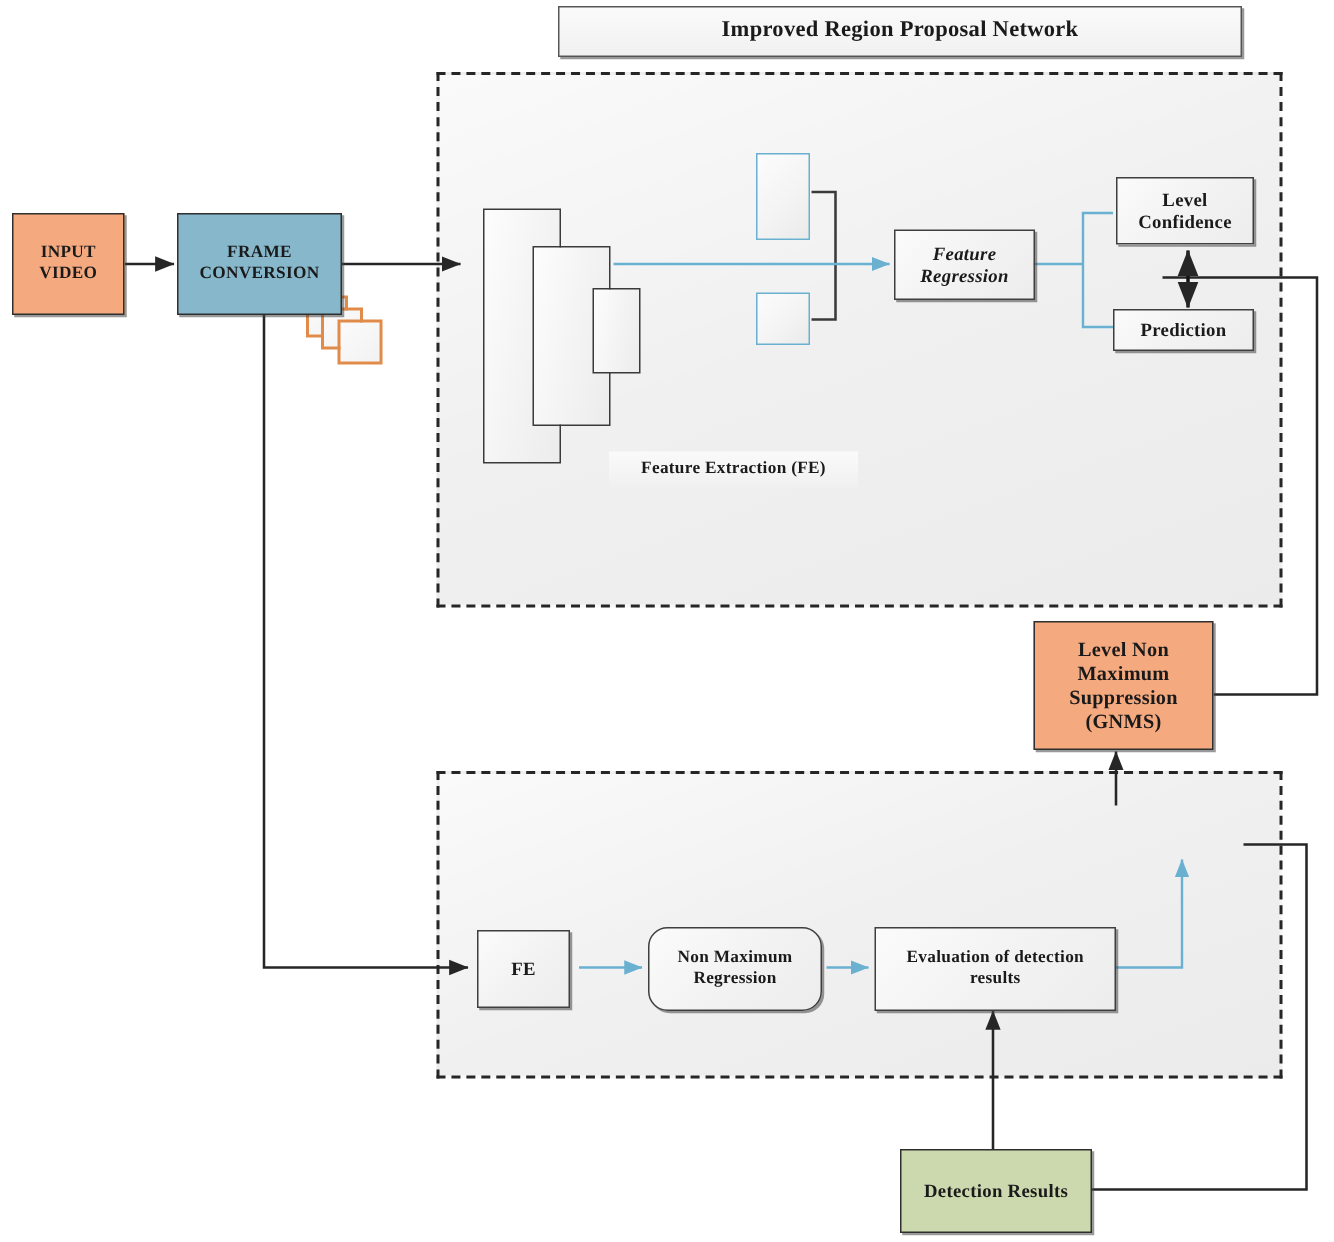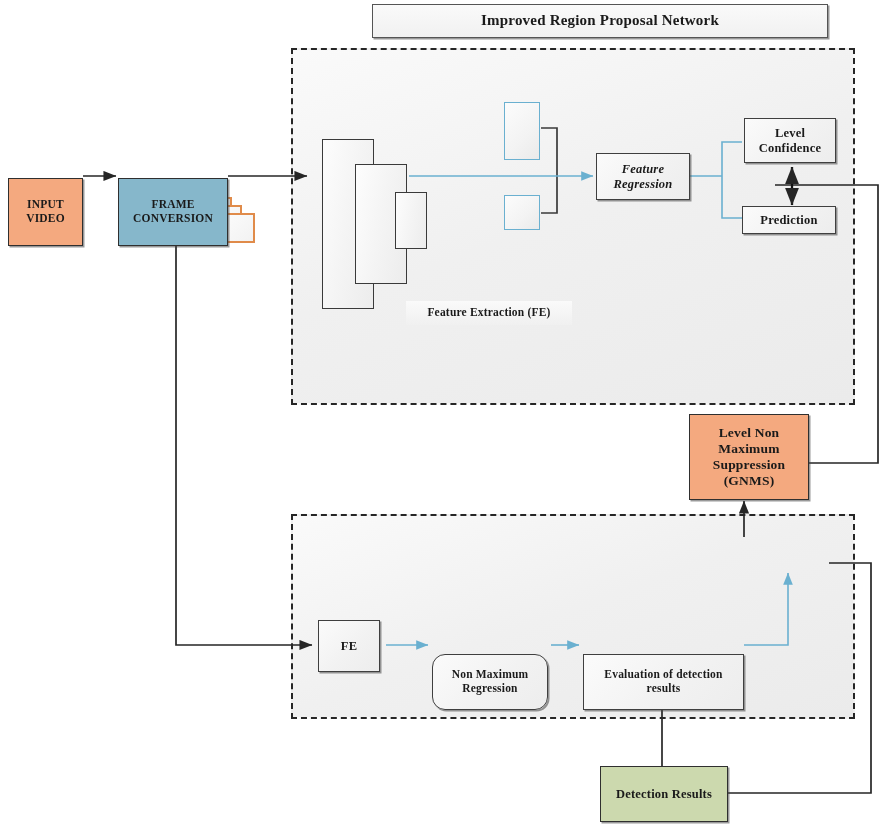--- a/index.html
+++ b/index.html
@@ -86,21 +86,21 @@
     box-sizing: border-box;
     background: linear-gradient(135deg, #fcfcfc 0%, #f3f3f3 60%, #eaeaea 100%);
     border: 1.8px solid #6ab0d0;
   }
   .frame-card {
     position: absolute;
     box-sizing: border-box;
     background: linear-gradient(135deg, #fbfbfb 0%, #f2f2f2 100%);
     border: 2px solid #e08b4a;
   }
-  .t-sm  { font-size: 11.5px; margin-top: 36px; }
+  .t-sm  { font-size: 11.5px; }
   .t-md  { font-size: 12.5px; }
   .t-lg  { font-size: 13.5px; }
 </style>
 </head>
 <body>
 
 <div id="diagram-root">
 
   <div class="dashed-region" style="left:291px; top:48px; width:564px; height:357px;"></div>
 

